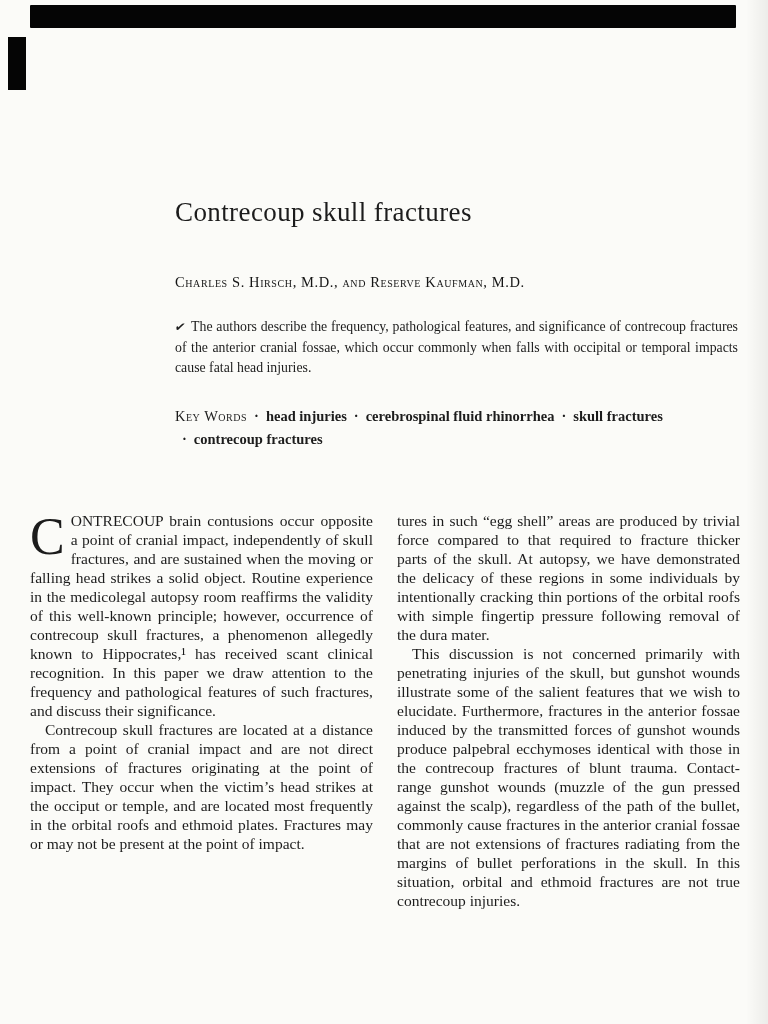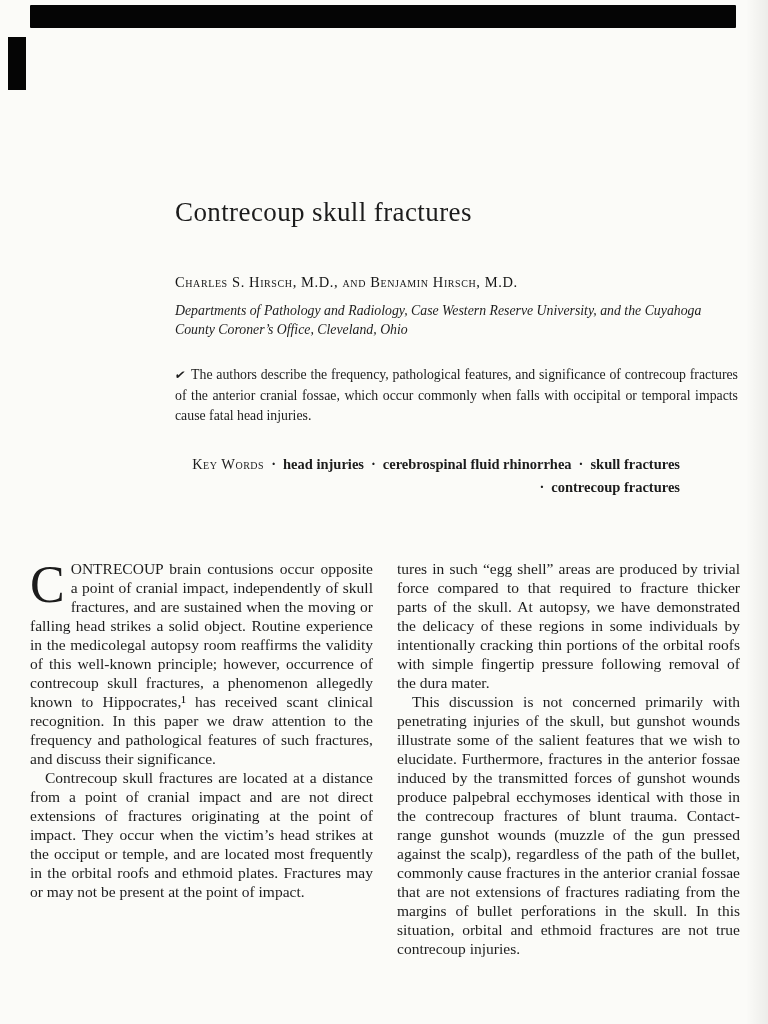--- a/index.html
+++ b/index.html
@@ -62,21 +62,20 @@
     font-family:"DejaVu Sans",sans-serif;
     font-size:12px;
     margin-right:6px;
   }
 
   .keywords {
     margin-top:26px;
     font-size:14.5px;
     line-height:23px;
     width:505px;
-    text-align:right;
   }
   .kw-label { font-variant:small-caps; letter-spacing:0.5px; }
   .kw { font-weight:bold; }
   .kw-sep { display:inline-block; margin:0 7px; font-weight:bold; }
 
   .columns {
     margin-top:60px;
     display:flex;
     gap:24px;
     font-size:15.5px;
@@ -110,23 +109,22 @@
 
   <div class="artifact artifact-top"></div>
   <div class="artifact artifact-left"></div>
   <div class="edge-right"></div>
 
   <div class="content">
 
     <div class="front">
       <h1 class="title">Contrecoup skull fractures</h1>
 
-      <div class="authors">Charles S. Hirsch, M.D., and Benjamin Hirsch, M.D.</div>
+      <div class="authors">Charles S. Hirsch, M.D., and Reserve Kaufman, M.D.</div>
 
-      <div class="affiliation">Departments of Pathology and Radiology, Case Western Reserve University, and the Cuyahoga County Coroner’s Office, Cleveland, Ohio</div>
 
       <div class="abstract">
         <span class="abstract-mark">✔</span><span>The authors describe the frequency, pathological features, and significance of contrecoup fractures of the anterior cranial fossae, which occur commonly when falls with occipital or temporal impacts cause fatal head injuries.</span>
       </div>
 
       <div class="keywords">
         <span class="kw-label">Key Words</span><span class="kw-sep">·</span><span class="kw">head injuries</span><span class="kw-sep">·</span><span class="kw">cerebrospinal fluid rhinorrhea</span><span class="kw-sep">·</span><span class="kw">skull fractures</span><span class="kw-sep">·</span><span class="kw">contrecoup fractures</span>
       </div>
     </div>
 

